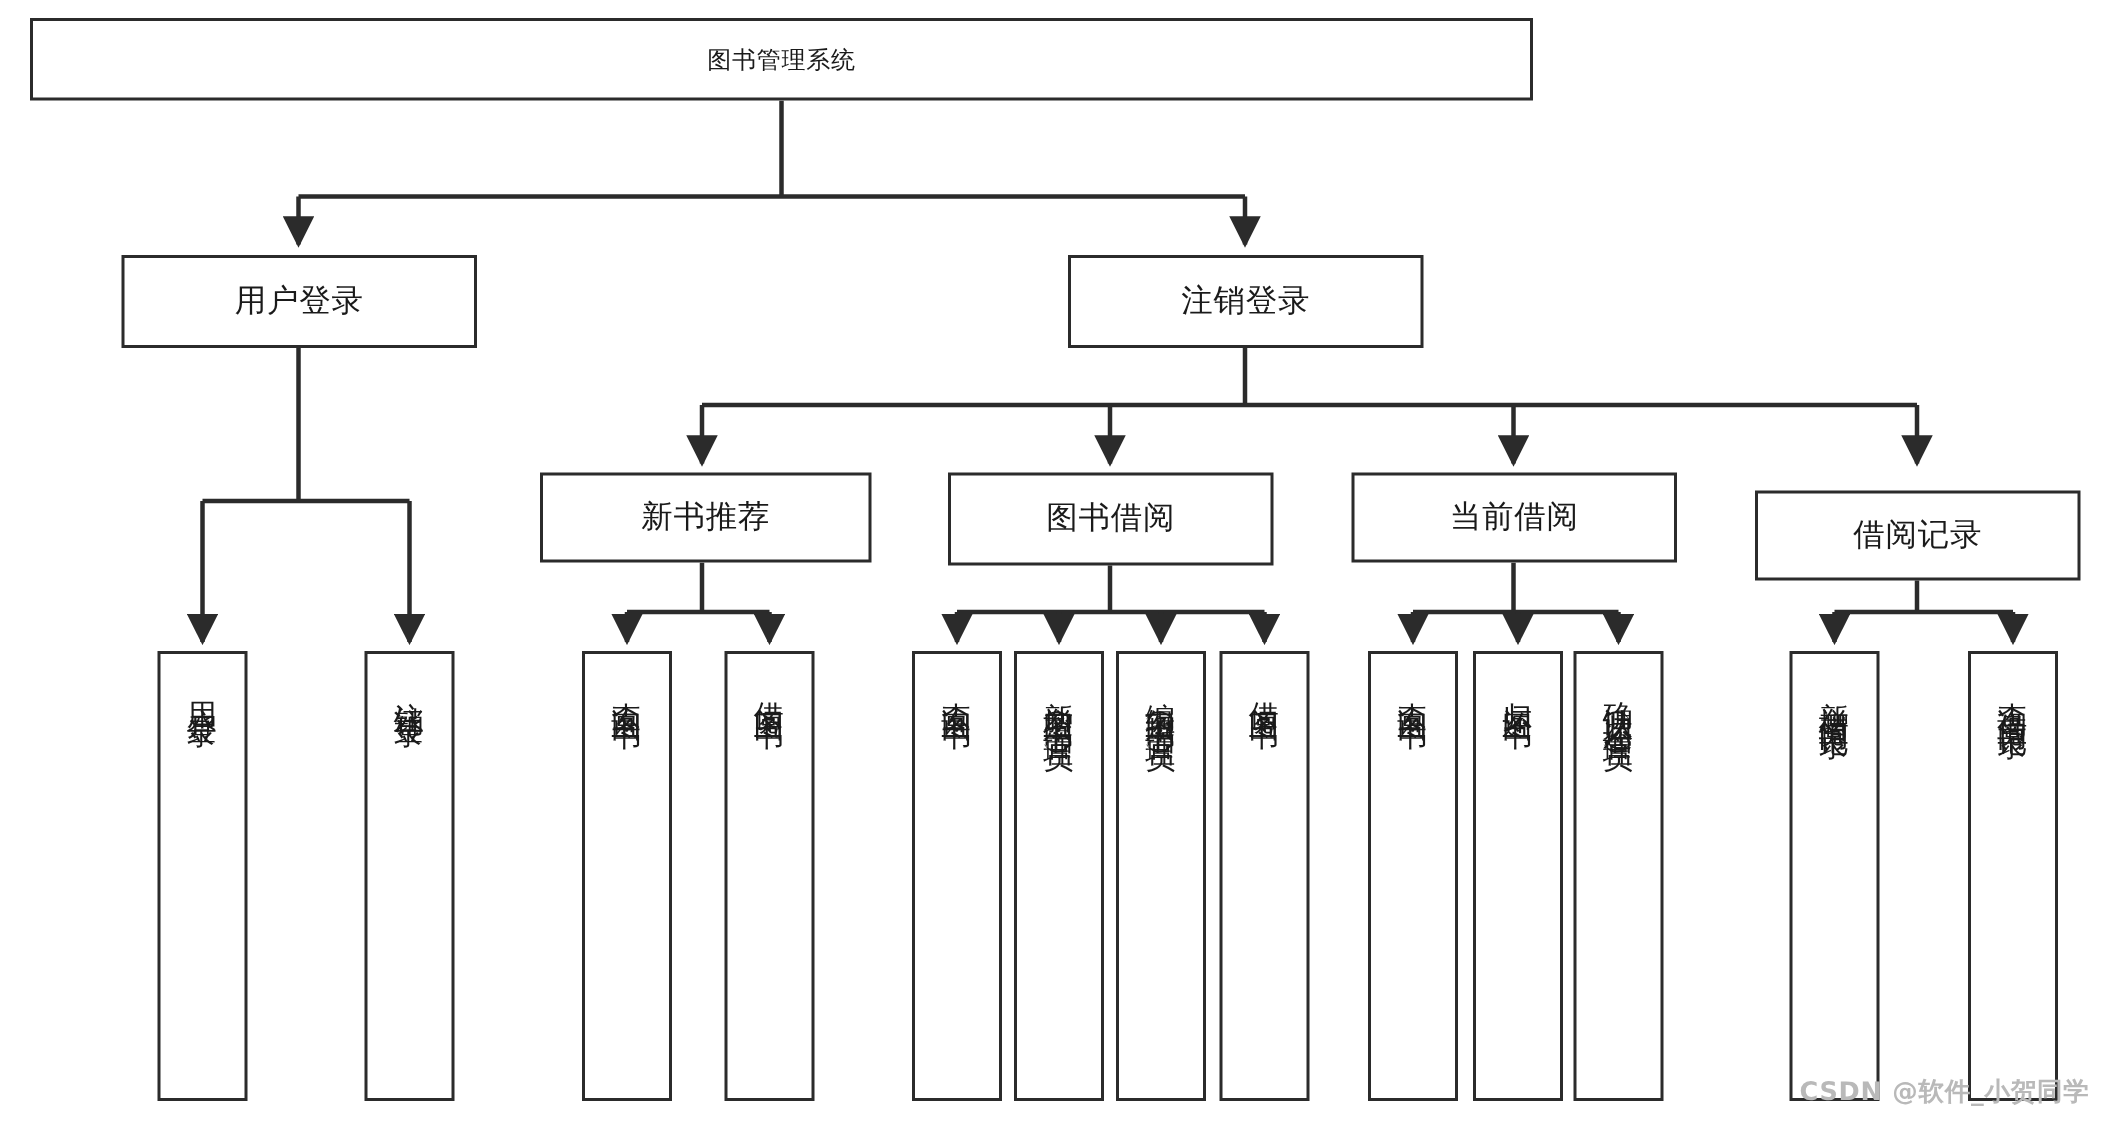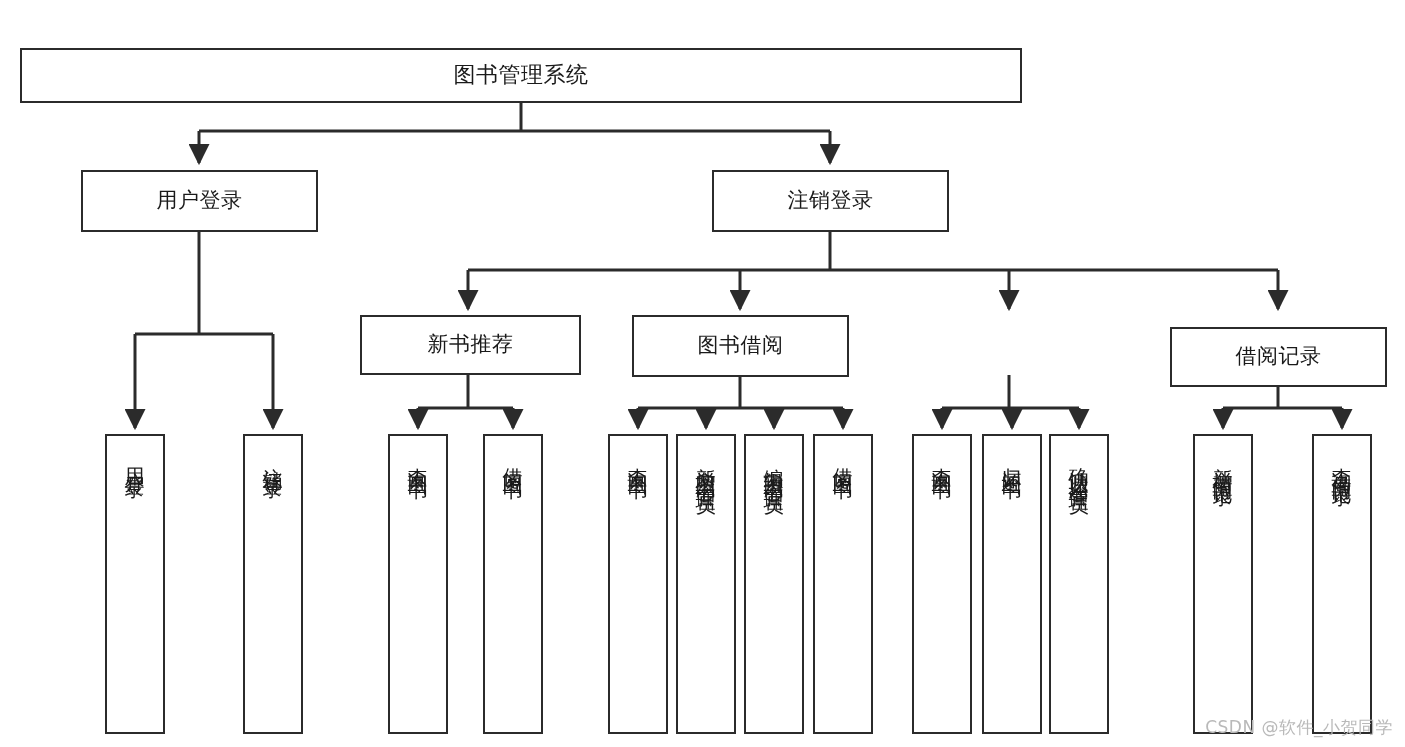--- a/index.html
+++ b/index.html
@@ -37,22 +37,21 @@
     color: #1a1a1a;
   }
   .node-h {
     
     font-size: 21px;
     letter-spacing: 0.5px;
     line-height: 1.1;
     white-space: nowrap;
   }
   .node-root {
-    font-size: 22px;
-    margin-top: 36px;
+    font-size: 16px;
   }
   .node-v {
     
     font-size: 20px;
     align-items: flex-start;
     justify-content: center;
     padding-top: 16px;
   }
   .vtext {
     writing-mode: vertical-rl;
@@ -64,20 +63,21 @@
   }
   #watermark {
     position: absolute;
     right: 12px;
     bottom: 8px;
     font-size: 17px;
     color: #b9b9b9;
     letter-spacing: 0.5px;
     white-space: nowrap;
     user-select: none;
+    font-weight: bold;
   }
 </style>
 </head>
 <body>
 
 <div id="diagram-root">
 
   <svg id="edges-layer" viewBox="0 0 1405 747" width="1405" height="747" aria-hidden="true">
     <defs>
       <marker id="arrow" viewBox="0 0 10 10" refX="9" refY="5" markerWidth="7" markerHeight="7" orient="auto-start-reverse">
@@ -138,20 +138,23 @@
   <div class="node node-h" style="left:712px; top:170px; width:237px; height:62px;">
     <span>注销登录</span>
   </div>
 
   <div class="node node-h" style="left:360px; top:315px; width:221px; height:60px;">
     <span>新书推荐</span>
   </div>
   <div class="node node-h" style="left:632px; top:315px; width:217px; height:62px;justify-content:center;">
     <span>图书借阅</span>
   </div>
+  <div class="node node-h" style="left:901px; top:315px; width:217px; height:60px;">
+    <span>当前借阅</span>
+  </div>
   <div class="node node-h" style="left:1170px; top:315px; width:217px; height:60px;margin-top:12px;">
     <span>借阅记录</span>
   </div>
 
   <div class="node node-v" style="left:105px; top:434px; width:60px; height:300px;">
     <span class="vtext">用户登录</span>
   </div>
   <div class="node node-v" style="left:243px; top:434px; width:60px; height:300px;">
     <span class="vtext">注销登录</span>
   </div>

